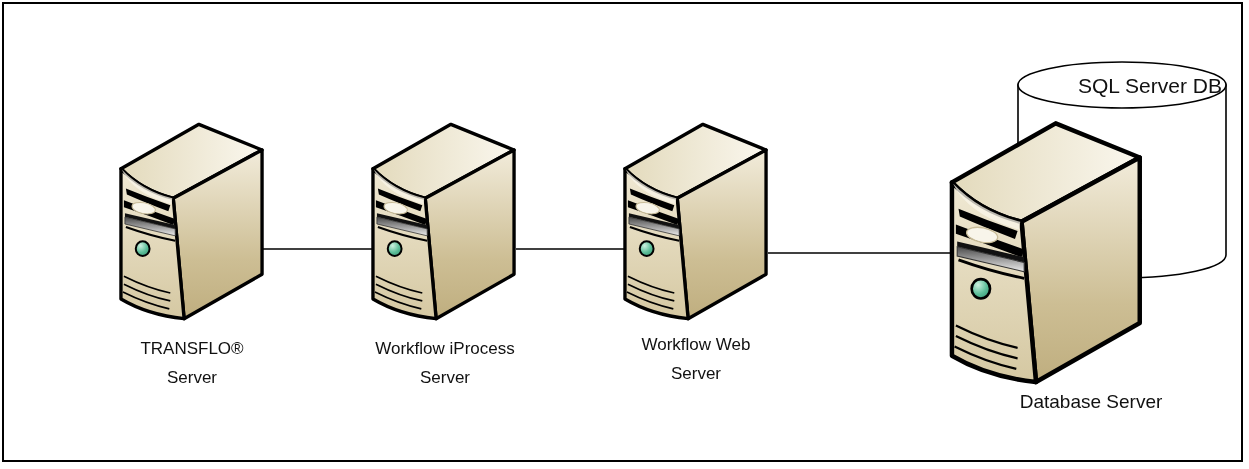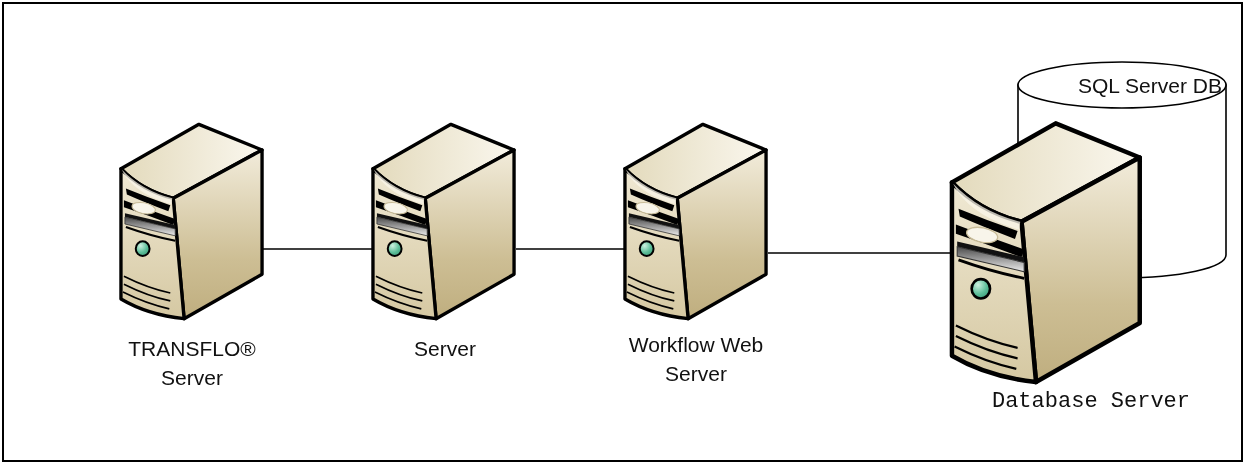--- a/index.html
+++ b/index.html
@@ -10,23 +10,23 @@
     overflow:hidden;
   }
   .frame{
     position:absolute;left:2px;top:2px;width:1241px;height:460px;
     border:2px solid var(--canvas-border,#000000);
     box-sizing:border-box;pointer-events:none;
   }
   .diagram-svg{position:absolute;left:0;top:0;}
   .node-label{
     position:absolute;text-align:center;
-    font-size:21px;line-height:29px;color:var(--label-text,#111111);
+    font-size:17px;line-height:29px;color:var(--label-text,#111111);
   }
-  .node-label.db{font-size:22px;line-height:31px;font-family:Liberation Mono, monospace;}
+  .node-label.db{font-size:19px;line-height:31px;}
   .cyl-label{
     position:absolute;left:1018px;top:74px;width:208px;text-align:center;
     font-size:21px;color:var(--label-text,#111111);white-space:nowrap;padding-left:28px;
   }
 </style>
 </head>
 <body>
 
 <div class="canvas">
 
@@ -93,20 +93,21 @@
   </svg>
 
   <div class="cyl-label">SQL Server DB</div>
 
   <div class="node-label" style="left:72px;top:334px;width:240px">
     <div>TRANSFLO®</div>
     <div>Server</div>
   </div>
 
   <div class="node-label" style="left:315px;top:334px;width:260px">
+    <div>Workflow iProcess</div>
     <div>Server</div>
   </div>
 
   <div class="node-label" style="left:576px;top:330px;width:240px">
     <div>Workflow Web</div>
     <div>Server</div>
   </div>
 
   <div class="node-label db" style="left:951px;top:386px;width:280px">
     <div>Database Server</div>

